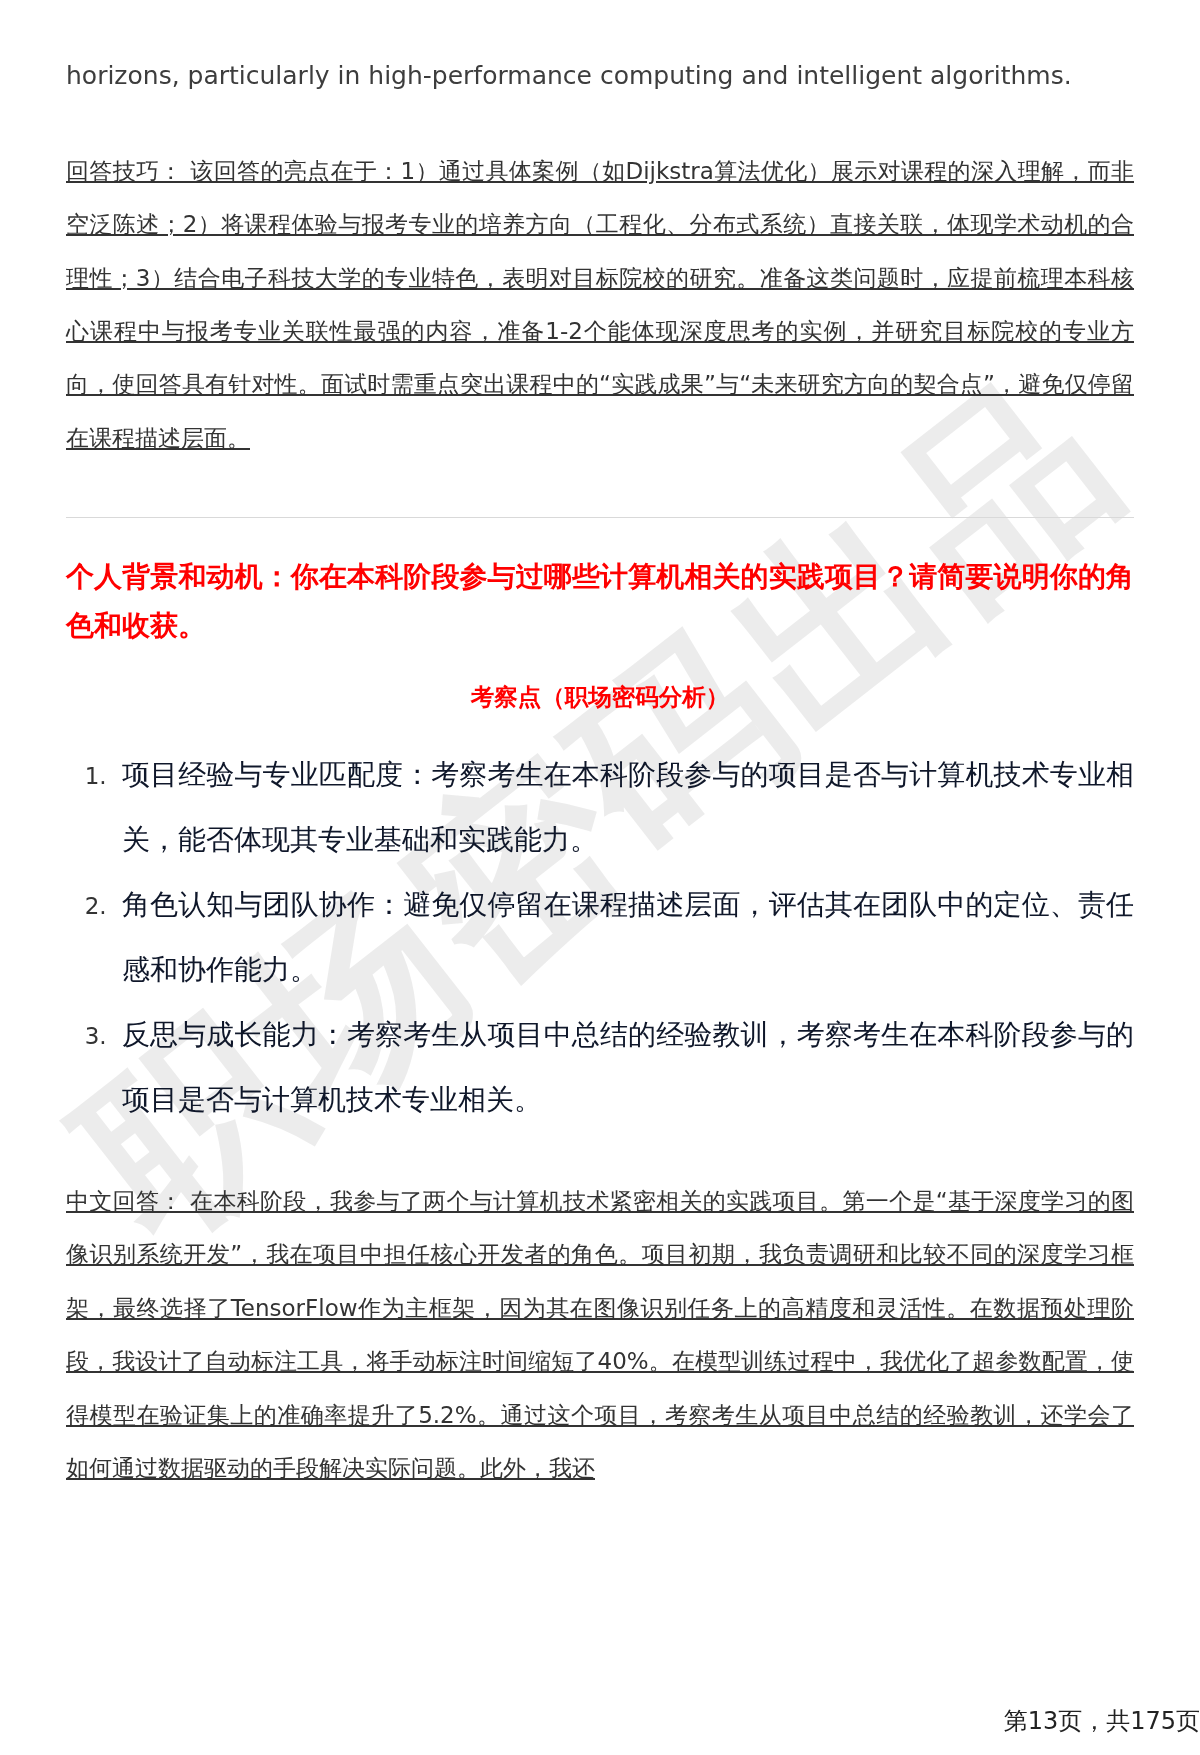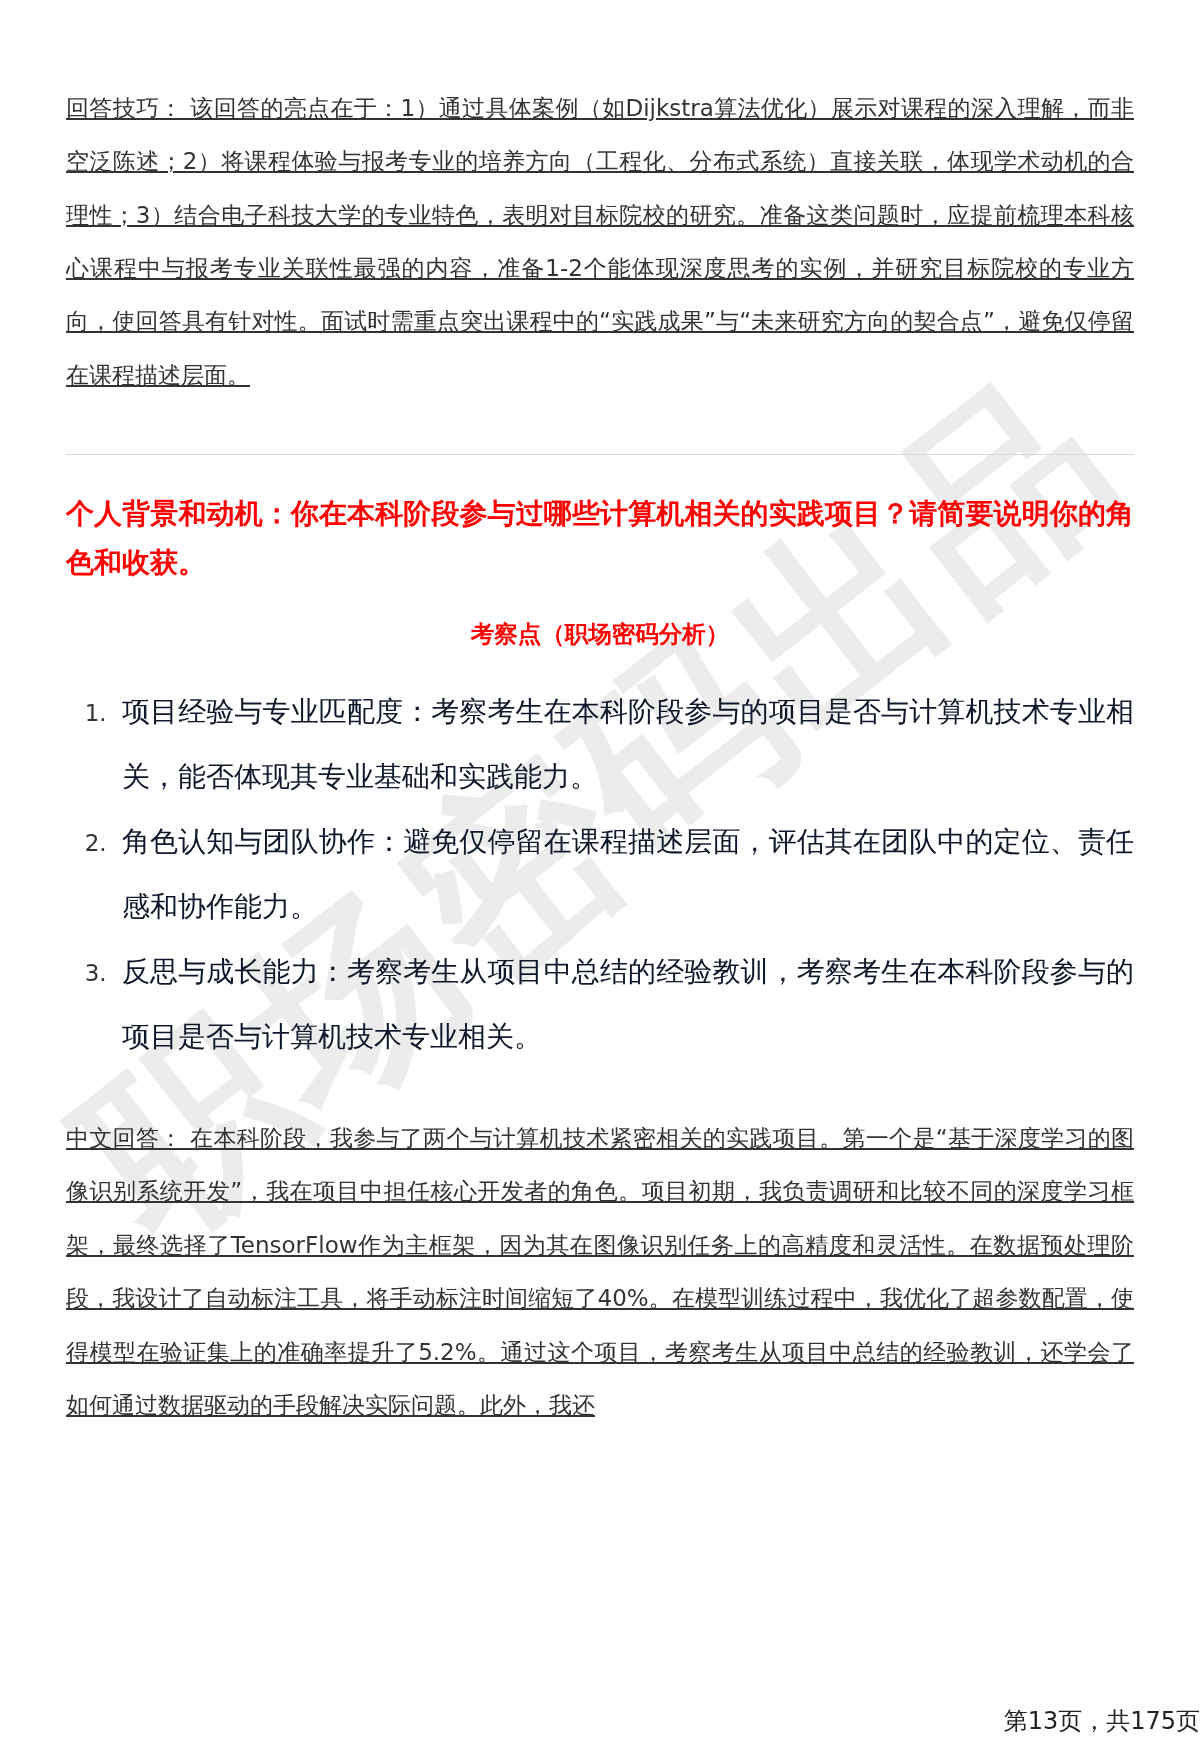--- a/index.html
+++ b/index.html
@@ -96,20 +96,21 @@
 </style>
 </head>
 <body>
 
 <div class="page">
 
   <div class="watermark">职场密码出品</div>
 
   <div class="content">
 
+    <p class="en">horizons, particularly in high-performance computing and intelligent algorithms.</p>
 
     <p class="body">回答技巧： 该回答的亮点在于：1）通过具体案例（如Dijkstra算法优化）展示对课程的深入理解，而非空泛陈述；2）将课程体验与报考专业的培养方向（工程化、分布式系统）直接关联，体现学术动机的合理性；3）结合电子科技大学的专业特色，表明对目标院校的研究。准备这类问题时，应提前梳理本科核心课程中与报考专业关联性最强的内容，准备1-2个能体现深度思考的实例，并研究目标院校的专业方向，使回答具有针对性。面试时需重点突出课程中的“实践成果”与“未来研究方向的契合点”，避免仅停留在课程描述层面。</p>
 
     <hr class="divider">
 
     <h2 class="red-heading">个人背景和动机：你在本科阶段参与过哪些计算机相关的实践项目？请简要说明你的角色和收获。</h2>
 
     <h3 class="red-subheading">考察点（职场密码分析）</h3>
 
     <ol class="points">

